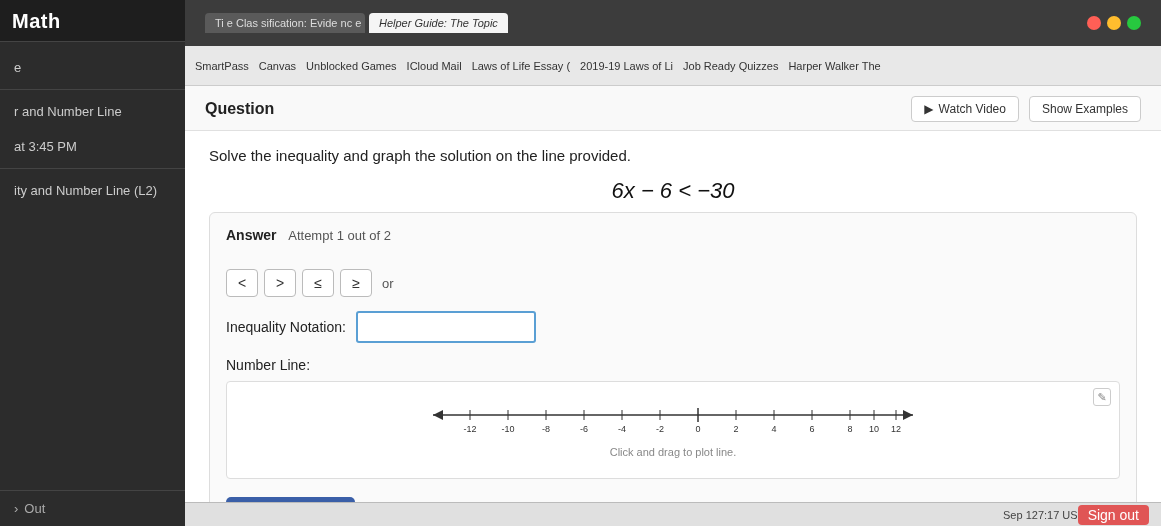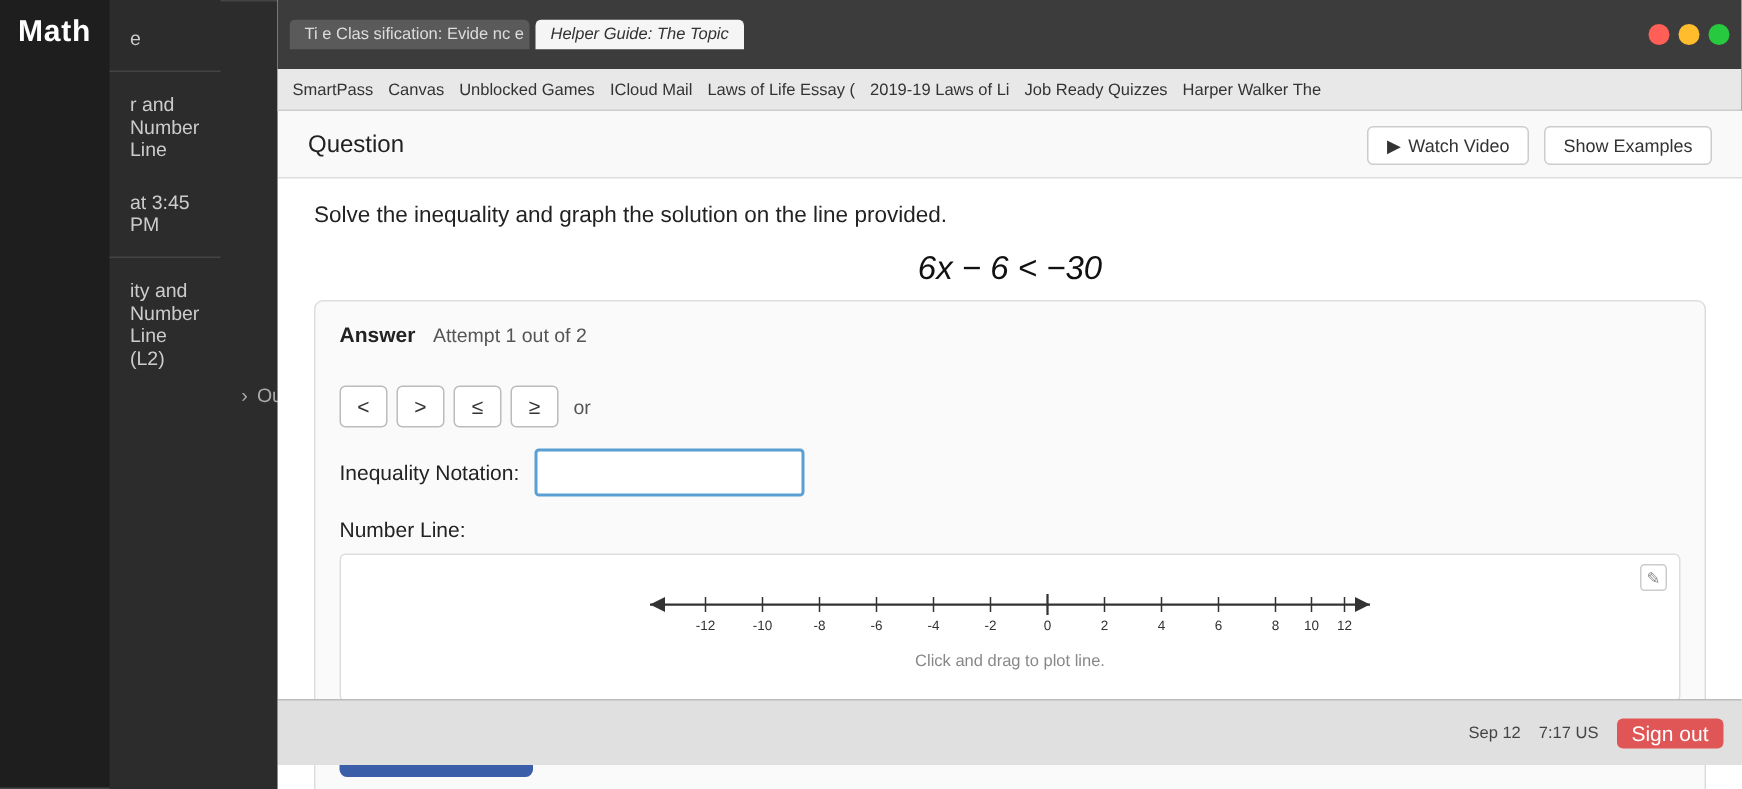--- a/index.html
+++ b/index.html
@@ -12,21 +12,21 @@
       display: flex;
     }
 
     
     .sidebar {
       width: 185px;
       min-width: 185px;
       background: #2c2c2c;
       height: 526px;
       display: flex;
-      flex-direction: row;
+      flex-direction: column;
       padding: 0;
     }
 
     .sidebar-top {
       background: #1e1e1e;
       padding: 10px 12px 8px;
       border-bottom: 1px solid #444;
     }
 
     .sidebar-title {
@@ -86,21 +86,21 @@
       flex-direction: column;
       overflow: hidden;
     }
 
     
     .browser-chrome {
       background: #3c3c3c;
       height: 46px;
       display: flex;
       align-items: center;
-      padding: 0 8px;
+      padding: 0 20px;
       gap: 19px;
       flex-shrink: 0;
     }
 
     .tab-bar {
       display: flex;
       align-items: center;
       gap: 4px;
       flex: 1;
       overflow: hidden;
@@ -142,21 +142,21 @@
       cursor: pointer;
     }
 
     .btn-close { background: #ff5f56; }
     .btn-min { background: #ffbd2e; }
     .btn-max { background: #27c93f; }
 
     
     .bookmarks-bar {
       background: #e8e8e8;
-      height: 28px;
+      height: 40px;
       display: flex;
       padding: 0 10px;
       gap: 10px;
       border-bottom: 1px solid #ccc;
       flex-shrink: 0;
     }
 
     .bookmark-item {
       font-size: 11px;
       color: #333;
@@ -185,21 +185,21 @@
     }
 
     .content-header-left {
       display: flex;
       align-items: center;
       gap: 12px;
     }
 
     .question-label {
       font-size: 16px;
-      font-weight: normal;
+      font-weight: bold;
       color: #222;
     }
 
     .header-buttons {
       display: flex;
       align-items: center;
       gap: 10px;
     }
 
     .watch-video-btn {
@@ -551,18 +551,18 @@
             </svg>
             <div class="click-drag-hint">Click and drag to plot line.</div>
           </div>
         </div>
 
         <button class="submit-btn">Submit Answer</button>
       </div>
     </div>
   </div>
 
-  <div style="position:fixed;bottom:16px;right:0;width:976px;height:44px;background:#e0e0e0;border-top:1px solid #bbb;display:flex;align-items:center;justify-content:flex-end;padding:0 12px;gap:12px;font-size:11px;color:#444;z-index:100;">
+  <div style="position:fixed;bottom:0;right:0;width:976px;height:24px;background:#e0e0e0;border-top:1px solid #bbb;display:flex;align-items:center;justify-content:flex-end;padding:0 12px;gap:0;font-size:11px;color:#444;z-index:100;">
     <span>Sep 12</span>
     <span>7:17 US</span>
     <button class="sign-out-btn">Sign out</button>
   </div>
 </div>
 
 </body></html>

